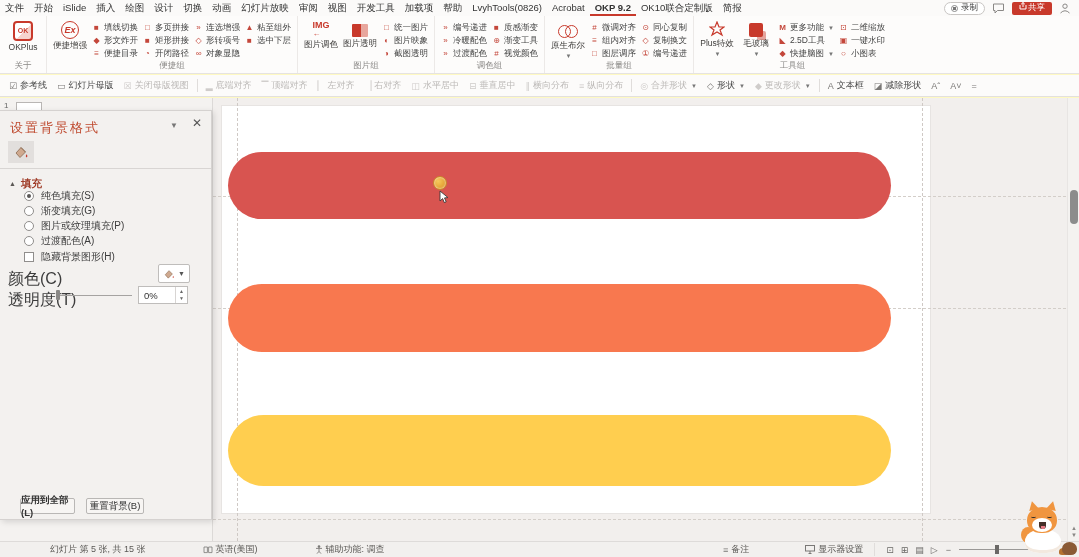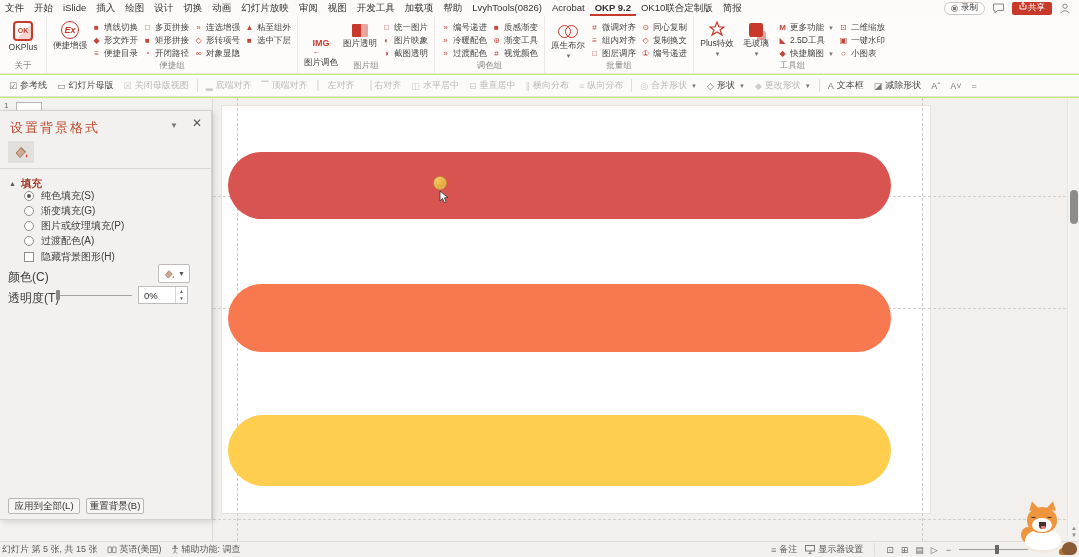--- a/index.html
+++ b/index.html
@@ -1,18 +1,18 @@
 <!DOCTYPE html>
 <html><head>
 <meta charset="utf-8">
 <style>
   * { margin:0; padding:0; box-sizing:border-box; }
   html,body { width:1079px; height:557px; overflow:hidden; }
   body { font-family:"Liberation Sans","DejaVu Sans",sans-serif; background:#fff; }
-  #app { position:relative; width:1079px; height:557px; background:#bef264; }
+  #app { position:relative; width:1079px; height:557px; background:#fef9c3; }
 
   
   .menubar { position:absolute; top:0; left:0; right:0; height:16px; background:#FBFAF9; display:flex; align-items:center; font-size:9.5px; color:#333; white-space:nowrap; }
   .mi { padding:0 5px; height:16px; line-height:16px; cursor:default; }
   .mi.active { font-weight:bold; box-shadow:inset 0 -2px 0 #C8392B; }
   .menu-right { margin-left:auto; display:flex; align-items:center; gap:7px; padding-right:8px; }
   .rec-btn { border:1px solid #C9C6C4; border-radius:8px; padding:0 6px; height:13px; display:flex; align-items:center; gap:3px; font-size:8.5px; color:#444; background:#fff;justify-content:flex-end; }
   .rec-dot { width:7px; height:7px; border:1px solid #8A8A8A; border-radius:50%; background:radial-gradient(circle,#777 1.5px,transparent 2px); }
   .share-btn { background:#C8392B; color:#fff; border-radius:2px; height:13px; padding:0 7px; display:flex; align-items:flex-start; gap:1px; font-size:8.5px; }
   .icon-svg { display:block; }
@@ -21,21 +21,21 @@
   .ribbon { position:absolute; top:16px; left:0; right:0; height:58px; background:#FDFCFB; border-bottom:1px solid #E6E3E1; display:flex; align-items:stretch; }
   .rgroup { position:relative; border-right:1px solid #ECE9E7; padding:2px 6px 12px 6px; display:flex; gap:5px; }
   .rgroup-label { position:absolute; bottom:1px; left:0; right:0; text-align:center; font-size:8.5px; color:#8A8886; }
   .bigbtn { width:34px; display:flex; flex-direction:column; align-items:center; gap:2px; font-size:8.5px; color:#3F3D3B; text-align:center; line-height:1.15; padding-top:3px; }
   .scol { display:flex; flex-direction:column; gap:2px; padding-top:4px; }
   .sitem { display:flex; align-items:center; gap:3px; font-size:8.5px; color:#444; height:11px; white-space:nowrap; }
   .sic { color:#C4473B; font-size:8px; width:9px; text-align:center; line-height:1; }
   .dd { font-size:6px; color:#777; margin-left:1px; }
   .okplus-logo { width:20px; height:20px; border:2px solid #C8392B; border-radius:4px; color:#C8392B; font-size:7px; font-weight:bold; display:flex; align-items:center; justify-content:center; background:linear-gradient(135deg,#fff 55%,#F6D4CE 55%); }
   .ex-icon { width:18px; height:18px; border:1.5px solid #C8392B; border-radius:50%; color:#C8392B; font-weight:bold; font-size:9px; font-style:italic; display:flex; align-items:center; justify-content:center; }
-  .img-icon { color:#C8392B; font-weight:bold; font-size:9px; line-height:1; text-align:left;margin-top:18px; }
+  .img-icon { color:#C8392B; font-weight:bold; font-size:9px; line-height:1; text-align:left; }
   .img-icon small { display:block; font-size:8px; font-weight:normal; }
   .imgtrans-icon { width:16px; height:13px; background:linear-gradient(90deg,#C8392B 55%,#E8A79E 55%); border-radius:1px; margin-top:3px; }
   .bool-icon { position:relative; width:22px; height:16px; margin-top:2px; }
   .bool-icon:before,.bool-icon:after { content:''; position:absolute; top:2px; width:11px; height:11px; border:1.3px solid #C8392B; border-radius:50%; }
   .bool-icon:before { left:1px; } .bool-icon:after { left:8px; }
   .glass-icon { width:14px; height:14px; background:#C8392B; border-radius:2px; position:relative; margin-top:2px; }
   .glass-icon:after { content:''; position:absolute; right:-3px; bottom:-3px; width:9px; height:9px; background:rgba(200,57,43,.45); border-radius:2px; }
 
   
   .toolbar2 { position:absolute; top:75px; left:0; right:0; height:22px; background:#FCFBFA; border-bottom:1px solid #E3E0DE; display:flex; align-items:center; font-size:9px; color:#4A4A4A; padding-left:4px; white-space:nowrap; }
@@ -67,32 +67,32 @@
   .tp-caret { position:absolute; left:170px; top:10px; font-size:8px; color:#777; }
   .tp-close { position:absolute; left:192px; top:5px; font-size:12px; color:#555; }
   .tp-tab { position:absolute; left:8px; top:30px; width:26px; height:22px; background:#E2DFDD; display:flex; align-items:center; justify-content:center; }
   .tp-hr { position:absolute; left:0; right:0; top:57px; border-top:1px solid #D8D5D3; }
   .tp-fill-caret { position:absolute; left:9px; top:69px; font-size:7px; color:#5A5855; }
   .tp-fill { position:absolute; left:21px; top:66px; font-size:10.5px; font-weight:bold; color:#A03C28; }
   .opt { position:absolute; left:24px; display:flex; align-items:center; gap:7px; font-size:10px; color:#3C3C3C; }
   .radio { width:10px; height:10px; border:1px solid #908E8C; border-radius:50%; background:#fff; position:relative; flex:none; }
   .radio.sel:after { content:''; position:absolute; left:2px; top:2px; width:4px; height:4px; border-radius:50%; background:#595755; }
   .check { width:10px; height:10px; border:1px solid #908E8C; background:#fff; flex:none; }
-  .tp-label { position:absolute; font-size:12px; color:#3C3C3C; }
+  .tp-label { position:absolute; font-size:16px; color:#3C3C3C; }
   .color-btn { position:absolute; left:158px; top:153px; width:32px; height:19px; background:#fff; border:1px solid #BFBDBB; border-radius:2px; display:flex; align-items:center; justify-content:center; gap:3px; font-size:7px; color:#555; }
   .slider-track { position:absolute; left:60px; top:184px; width:72px; border-top:1px solid #A5A3A1; }
   .slider-handle { position:absolute; left:56px; top:179px; width:4px; height:10px; background:#8A8886; border-radius:1px; }
   .spinbox { position:absolute; left:138px; top:175px; width:50px; height:18px; background:#fff; border:1px solid #BFBDBB; display:flex; align-items:center; }
   .spin-val { flex:1; font-size:9.5px; color:#333; padding-left:5px; }
   .spin-arrows { width:12px; height:100%; border-left:1px solid #D8D5D3; display:flex; flex-direction:column; align-items:center; justify-content:center; font-size:5px; color:#666; line-height:1.4; }
   .tp-btn { position:absolute; top:387px; height:16px; background:#F7F5F3; border:1px solid #B9B7B5; border-radius:2px; font-size:9.5px; color:#333; display:flex; align-items:center; justify-content:center; }
 
   
   .statusbar { position:absolute; left:0; right:0; bottom:0; height:16px; background:#F2F0EE; border-top:1px solid #DEDBD9; font-size:9px; color:#5A5855; display:flex; align-items:center; padding:0 8px 0 2px; white-space:nowrap; }
-  .sb-item { display:flex; align-items:center; gap:3px; margin-right:9px; }
+  .sb-item { display:flex; align-items:center; gap:3px; margin-right:9px;margin-left:48px; }
   .sb-right { margin-left:auto; display:flex; align-items:center; gap:8px; }
   .sb-views { display:flex; gap:7px; font-size:9px; color:#6A6866; }
   .zoom-track { width:70px; border-top:1px solid #9A9896; position:relative; }
   .zoom-thumb { position:absolute; left:36px; top:-5px; width:4px; height:9px; background:#6A6866; }
 
   
   .cursor { position:absolute; left:433px; top:176px; z-index:40; pointer-events:none; }
   .coin { width:14px; height:14px; border-radius:50%; background:radial-gradient(circle at 35% 35%, #F6C95C, #E09A2D 75%); border:1px solid #C9882A; box-shadow:inset 0 0 2px #fff; }
   .mascot { position:absolute; right:0; bottom:0; width:58px; height:60px; z-index:30; }
   .shiba-ear { position:absolute; width:0; height:0; border-left:5px solid transparent; border-right:5px solid transparent; border-bottom:9px solid #F0953F; }
@@ -518,21 +518,21 @@
     <div class="slider-track"></div>
     <div class="slider-handle"></div>
     <div class="spinbox">
       <span class="spin-val">0%</span>
       <span class="spin-arrows">
           <span>▲</span>
           <span>▼</span>
         </span>
     </div>
 
-    <div class="tp-btn" style="left:8px; width:72px;">应用到全部(L)</div>
+    <div class="tp-btn" style="left:20px; width:55px;font-weight:bold;">应用到全部(L)</div>
     <div class="tp-btn" style="left:86px; width:58px;">重置背景(B)</div>
   </div>
 
   <div class="statusbar">
     <span class="sb-item">
         <span>幻灯片 第 5 张, 共 15 张</span>
       </span>
     <span class="sb-item">
       <svg width="10" height="8" viewBox="0 0 10 8">
           <path d="M1 1 h3.4 v5.6 h-3.4 z M5.6 1 h3.4 v5.6 h-3.4 z" fill="none" stroke="#7A7876" stroke-width="0.8"></path>

